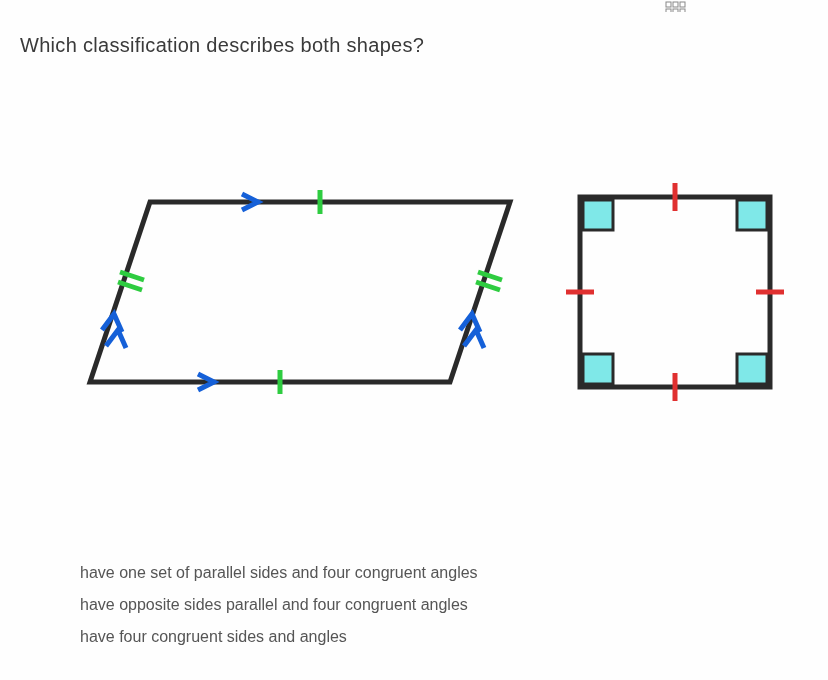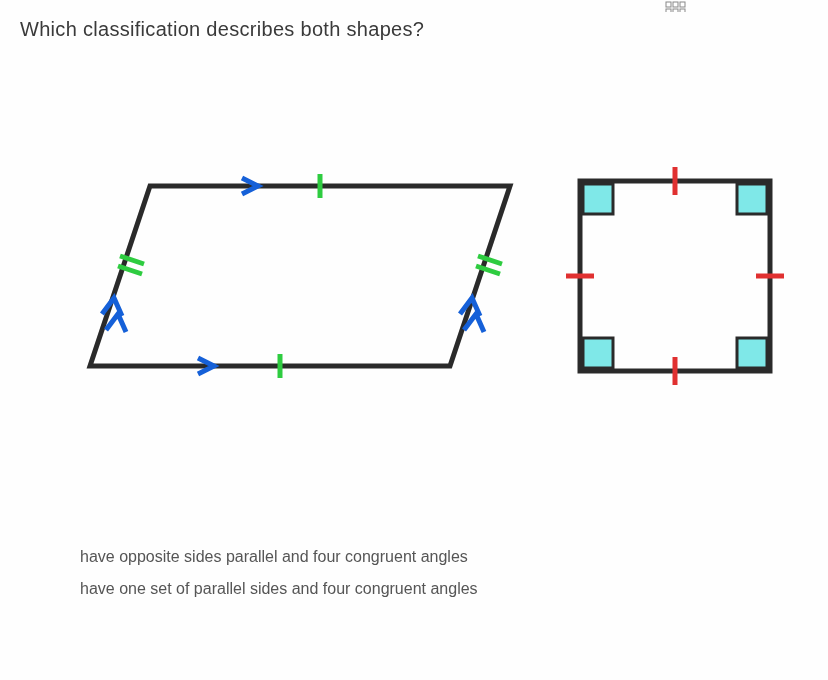--- a/index.html
+++ b/index.html
@@ -13,21 +13,21 @@
     }
     .page {
       background: #fefefe;
       width: 100%;
       height: 100%;
       padding: 0 20px;
     }
     .question {
       font-size: 20px;
       color: #3a3a3a;
-      padding-top: 18px;
+      padding-top: 34px;
       letter-spacing: 0.3px;
     }
     .shapes-area {
       display: flex;
       align-items: center;
       gap: 40px;
       margin-top: 120px;
       margin-left: 50px;
     }
     .parallelogram-svg {
@@ -125,17 +125,18 @@
 
       <line x1="115" y1="6" x2="115" y2="34" stroke="#e03030" stroke-width="5"></line>
       <line x1="115" y1="196" x2="115" y2="224" stroke="#e03030" stroke-width="5"></line>
       <line x1="6" y1="115" x2="34" y2="115" stroke="#e03030" stroke-width="5"></line>
       <line x1="196" y1="115" x2="224" y2="115" stroke="#e03030" stroke-width="5"></line>
     </svg>
 
   </div>
 
   <div class="answers">
+    <div class="answer-option">have one set of parallel sides and four congruent angles</div>
     <div class="answer-option">have opposite sides parallel and four congruent angles</div>
-    <div class="answer-option">have one set of parallel sides and four congruent angles</div>
+    <div class="answer-option">have four congruent sides and angles</div>
   </div>
 
 </div>
 
 </body></html>

